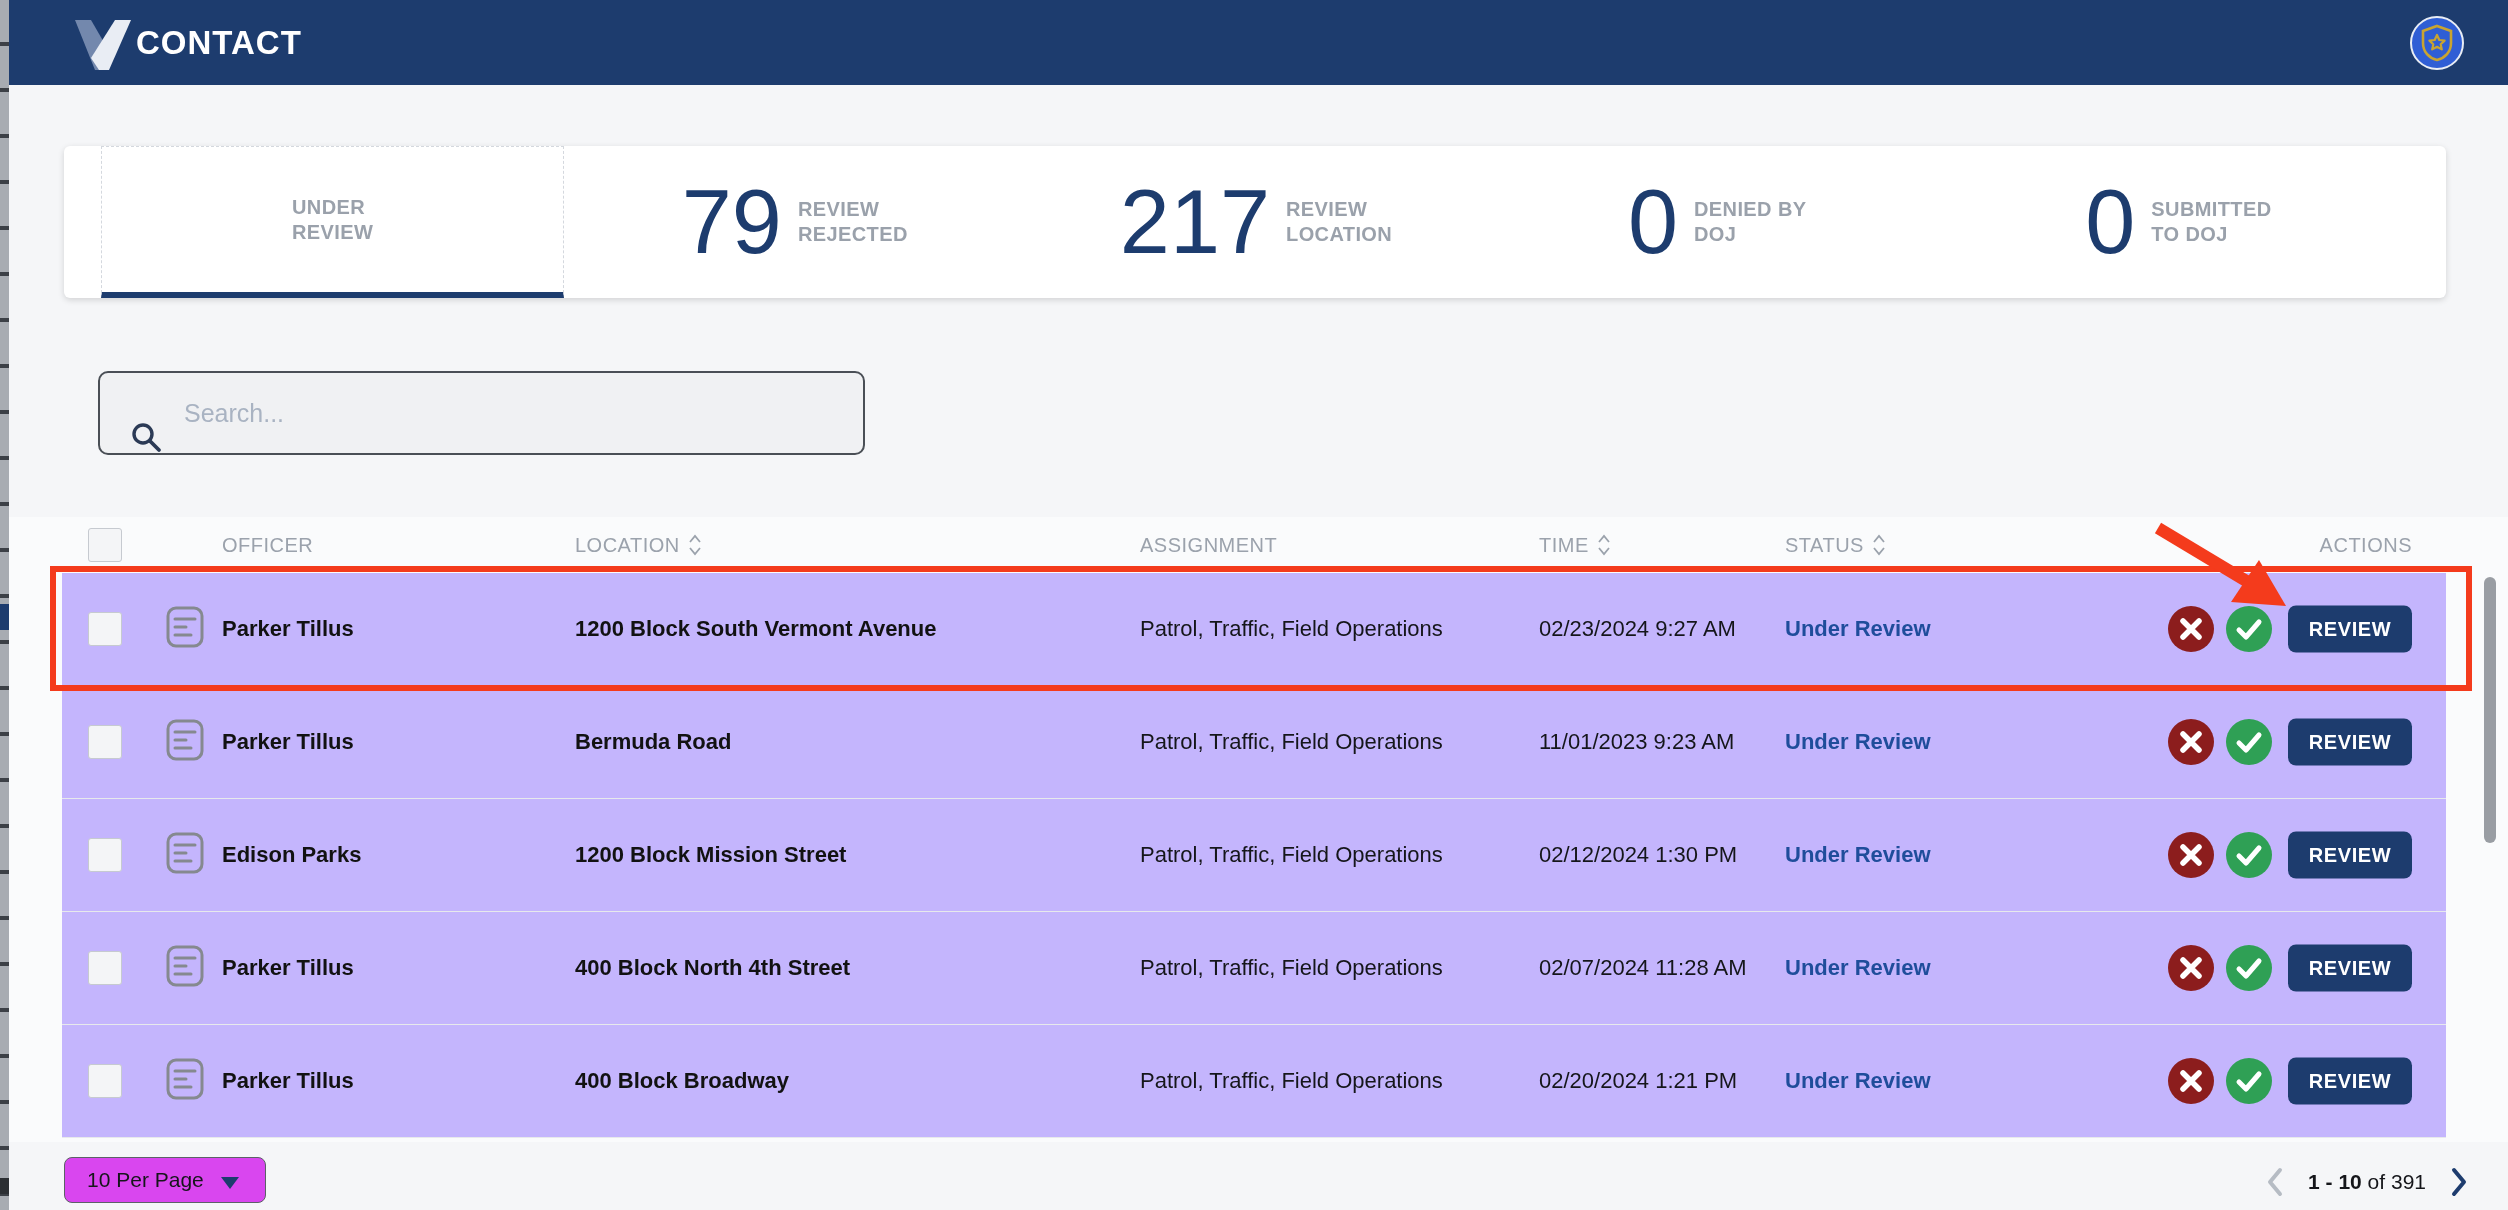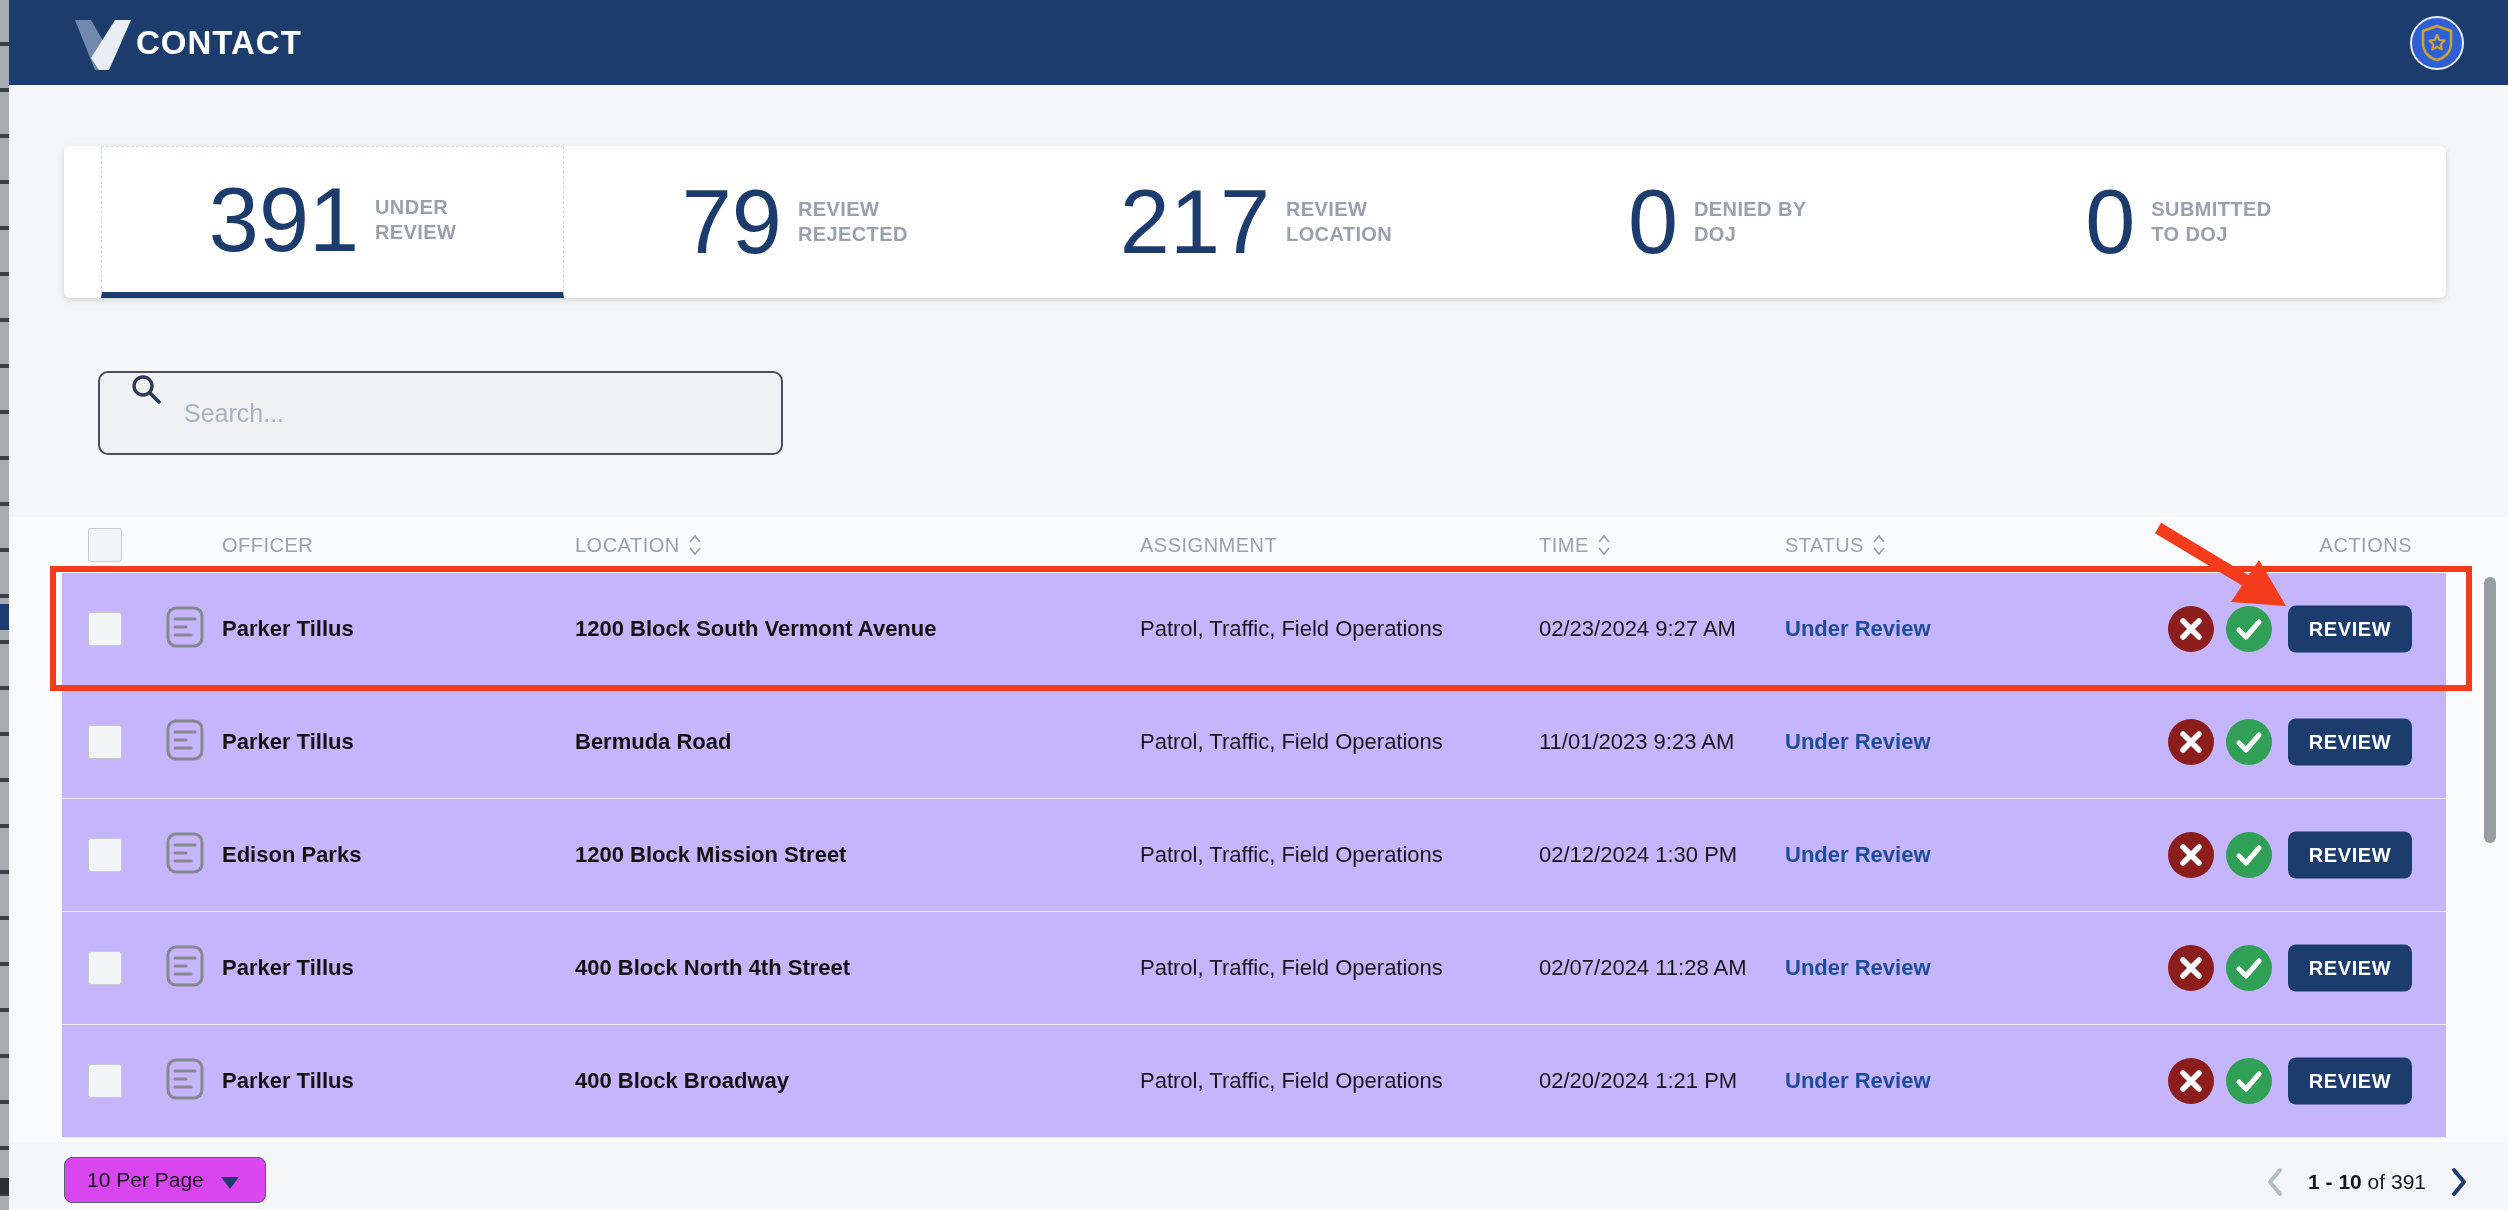--- a/index.html
+++ b/index.html
@@ -15,21 +15,21 @@
 
   
   .stats-card { position:absolute; left:64px; top:146px; width:2382px; height:152px; background:#ffffff; border-radius:6px; box-shadow:0 2px 6px rgba(0,0,0,0.15); display:flex; padding:0 37px; }
   .tab { flex:1; display:flex; align-items:center; justify-content:center; gap:16px; cursor:pointer; }
   .tab.active { border-left:1px dashed #d4d8de; border-top:1px dashed #d4d8de; border-right:1px dashed #d4d8de; border-bottom:6px solid #1d3c6e; }
   .tab-num { font-size:90px; font-weight:400; color:#1d3c6e; line-height:1; }
   .tab-label { display:block; }
   .tab-label span { display:block; font-size:20px; font-weight:bold; color:#9aa1ab; letter-spacing:0.4px; line-height:1.25; }
 
   
-  .search-box { position:absolute; left:98px; top:371px; width:685px; height:84px; background:#f0f1f3; border:2px solid #4a4f56; border-radius:10px; display:flex; align-items:flex-start; }
+  .search-box { position:absolute; left:98px; top:371px; width:767px; height:84px; background:#f0f1f3; border:2px solid #4a4f56; border-radius:10px; display:flex; align-items:flex-end; }
   .search-box svg { margin-left:30px; }
   .search-input { flex:1; height:100%; border:none; outline:none; background:transparent; font-size:25px; color:#2a2f38; padding-left:22px; font-family:"Liberation Sans", sans-serif; }
   .search-input::placeholder { color:#a9b3c2; opacity:1; }
   .select-box { position:absolute; left:949px; top:360px; width:472px; height:95px; background:#f0f1f3; border:2px solid #4a4f56; border-radius:10px; }
   .select-box legend { margin-left:16px; padding:0 9px; font-size:19px; color:#5f646b; }
   .select-value { position:absolute; left:24px; top:34px; font-size:25px; font-weight:bold; color:#1d3c6e; }
   .select-caret { position:absolute; right:28px; top:44px; width:0; height:0; border-left:10px solid transparent; border-right:10px solid transparent; border-top:14px solid #1d3c6e; }
 
   
   .table-section { position:absolute; left:0; top:517px; width:2508px; height:625px; background:#fafbfc; }
@@ -84,21 +84,20 @@
     <div class="avatar">
       <svg width="34" height="38" viewBox="0 0 34 38">
         <path d="M17 2 L31 7 V19 C31 28 25 34 17 36 C9 34 3 28 3 19 V7 Z" fill="none" stroke="#c9a430" stroke-width="2.6"></path>
         <path d="M17 11 L19.3 16 L24.6 16.6 L20.7 20.2 L21.8 25.4 L17 22.8 L12.2 25.4 L13.3 20.2 L9.4 16.6 L14.7 16 Z" fill="none" stroke="#c9a430" stroke-width="2.2" stroke-linejoin="round"></path>
       </svg>
     </div>
   </header>
 
   <section class="stats-card">
     <div class="tab active">
-      <span class="tab-num">391</span>
       <span class="tab-label">
         <span>UNDER</span>
           <span>REVIEW</span>
       </span>
     </div>
     <div class="tab">
       <span class="tab-num">79</span>
       <span class="tab-label">
         <span>REVIEW</span>
           <span>REJECTED</span>

